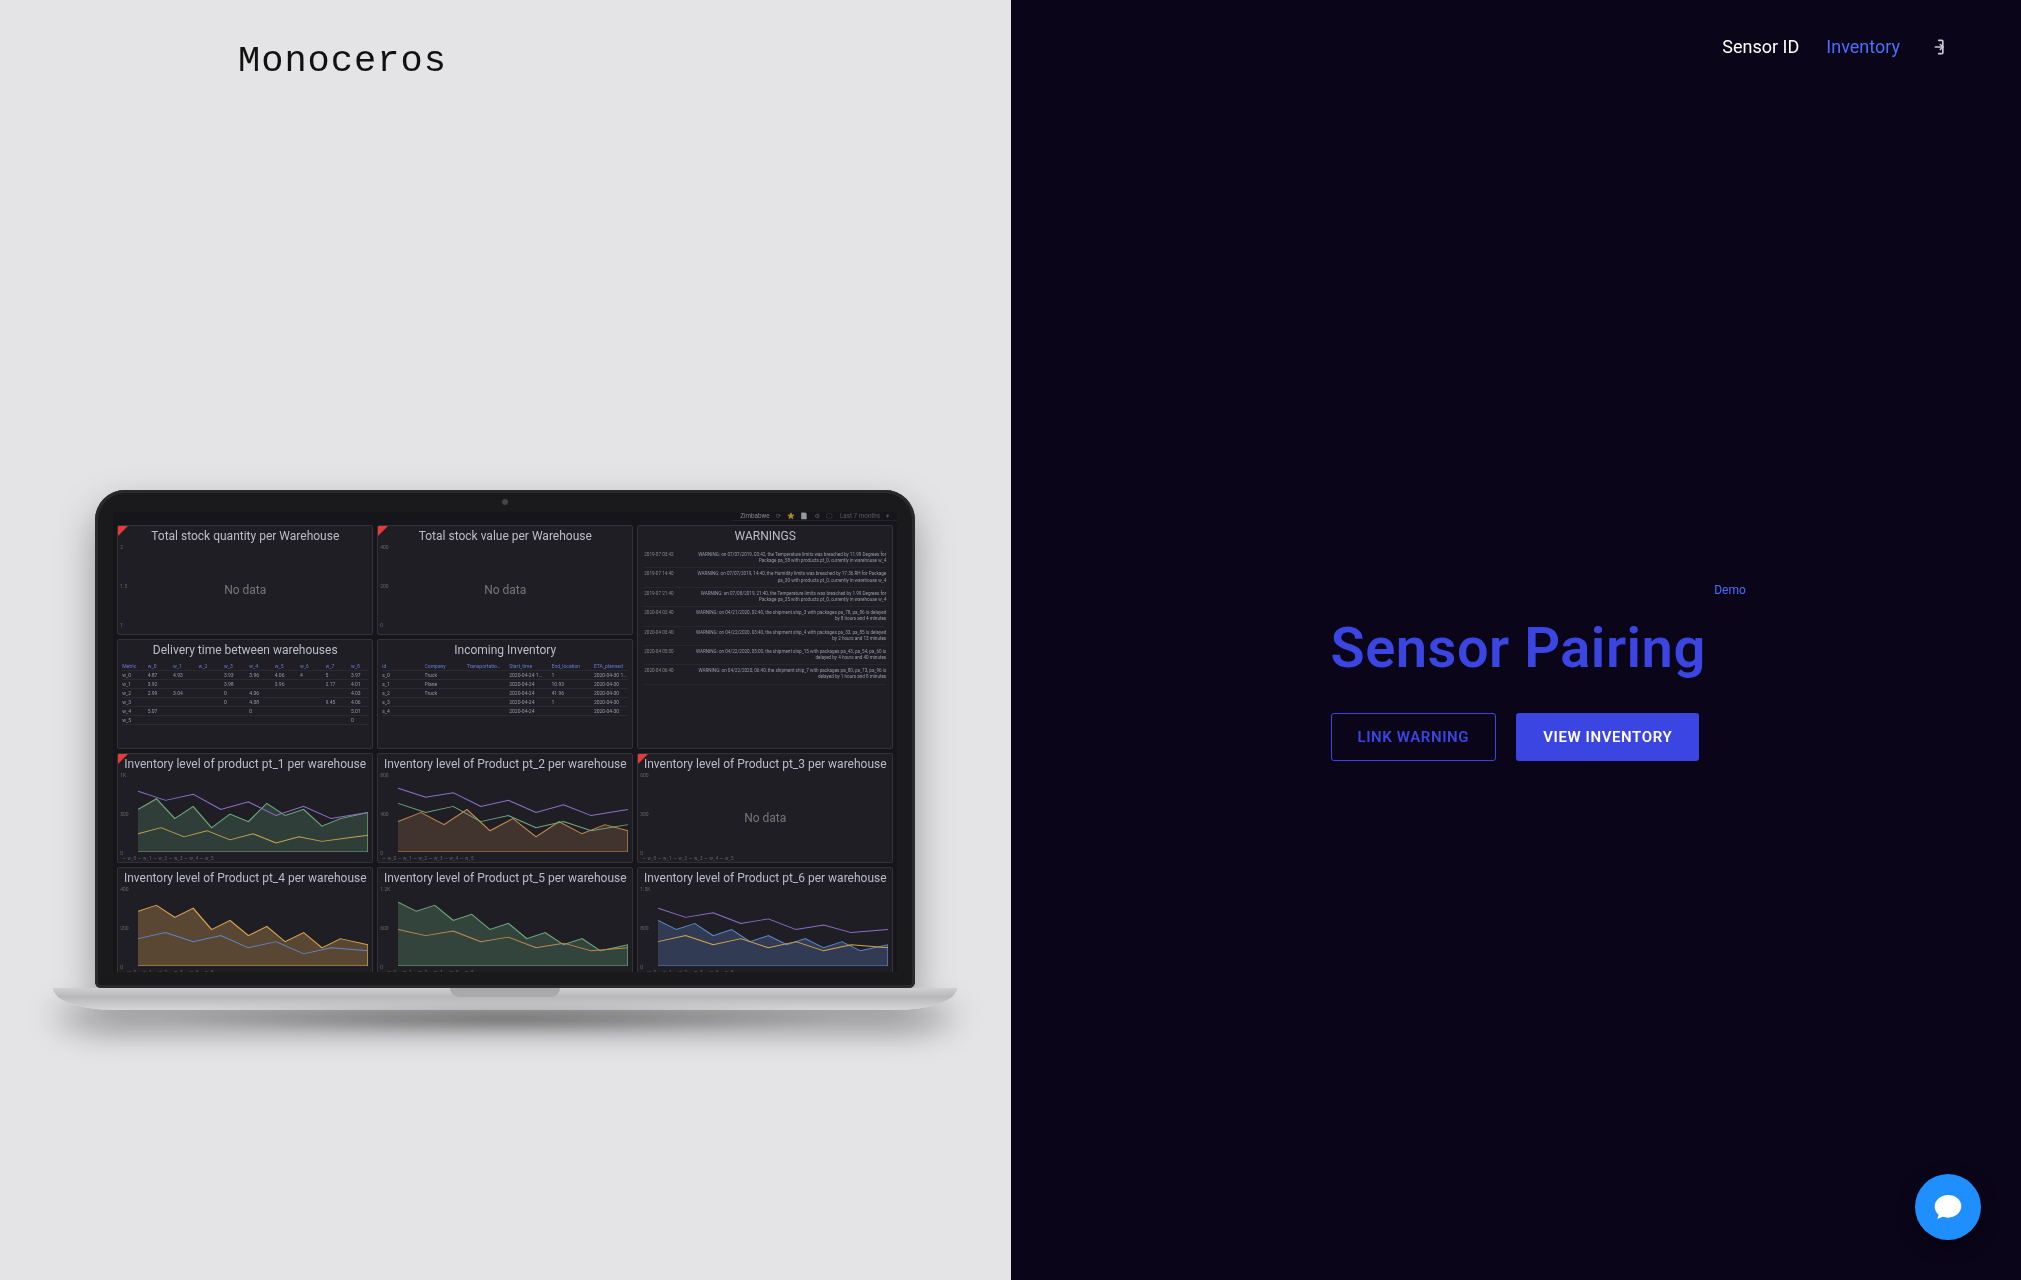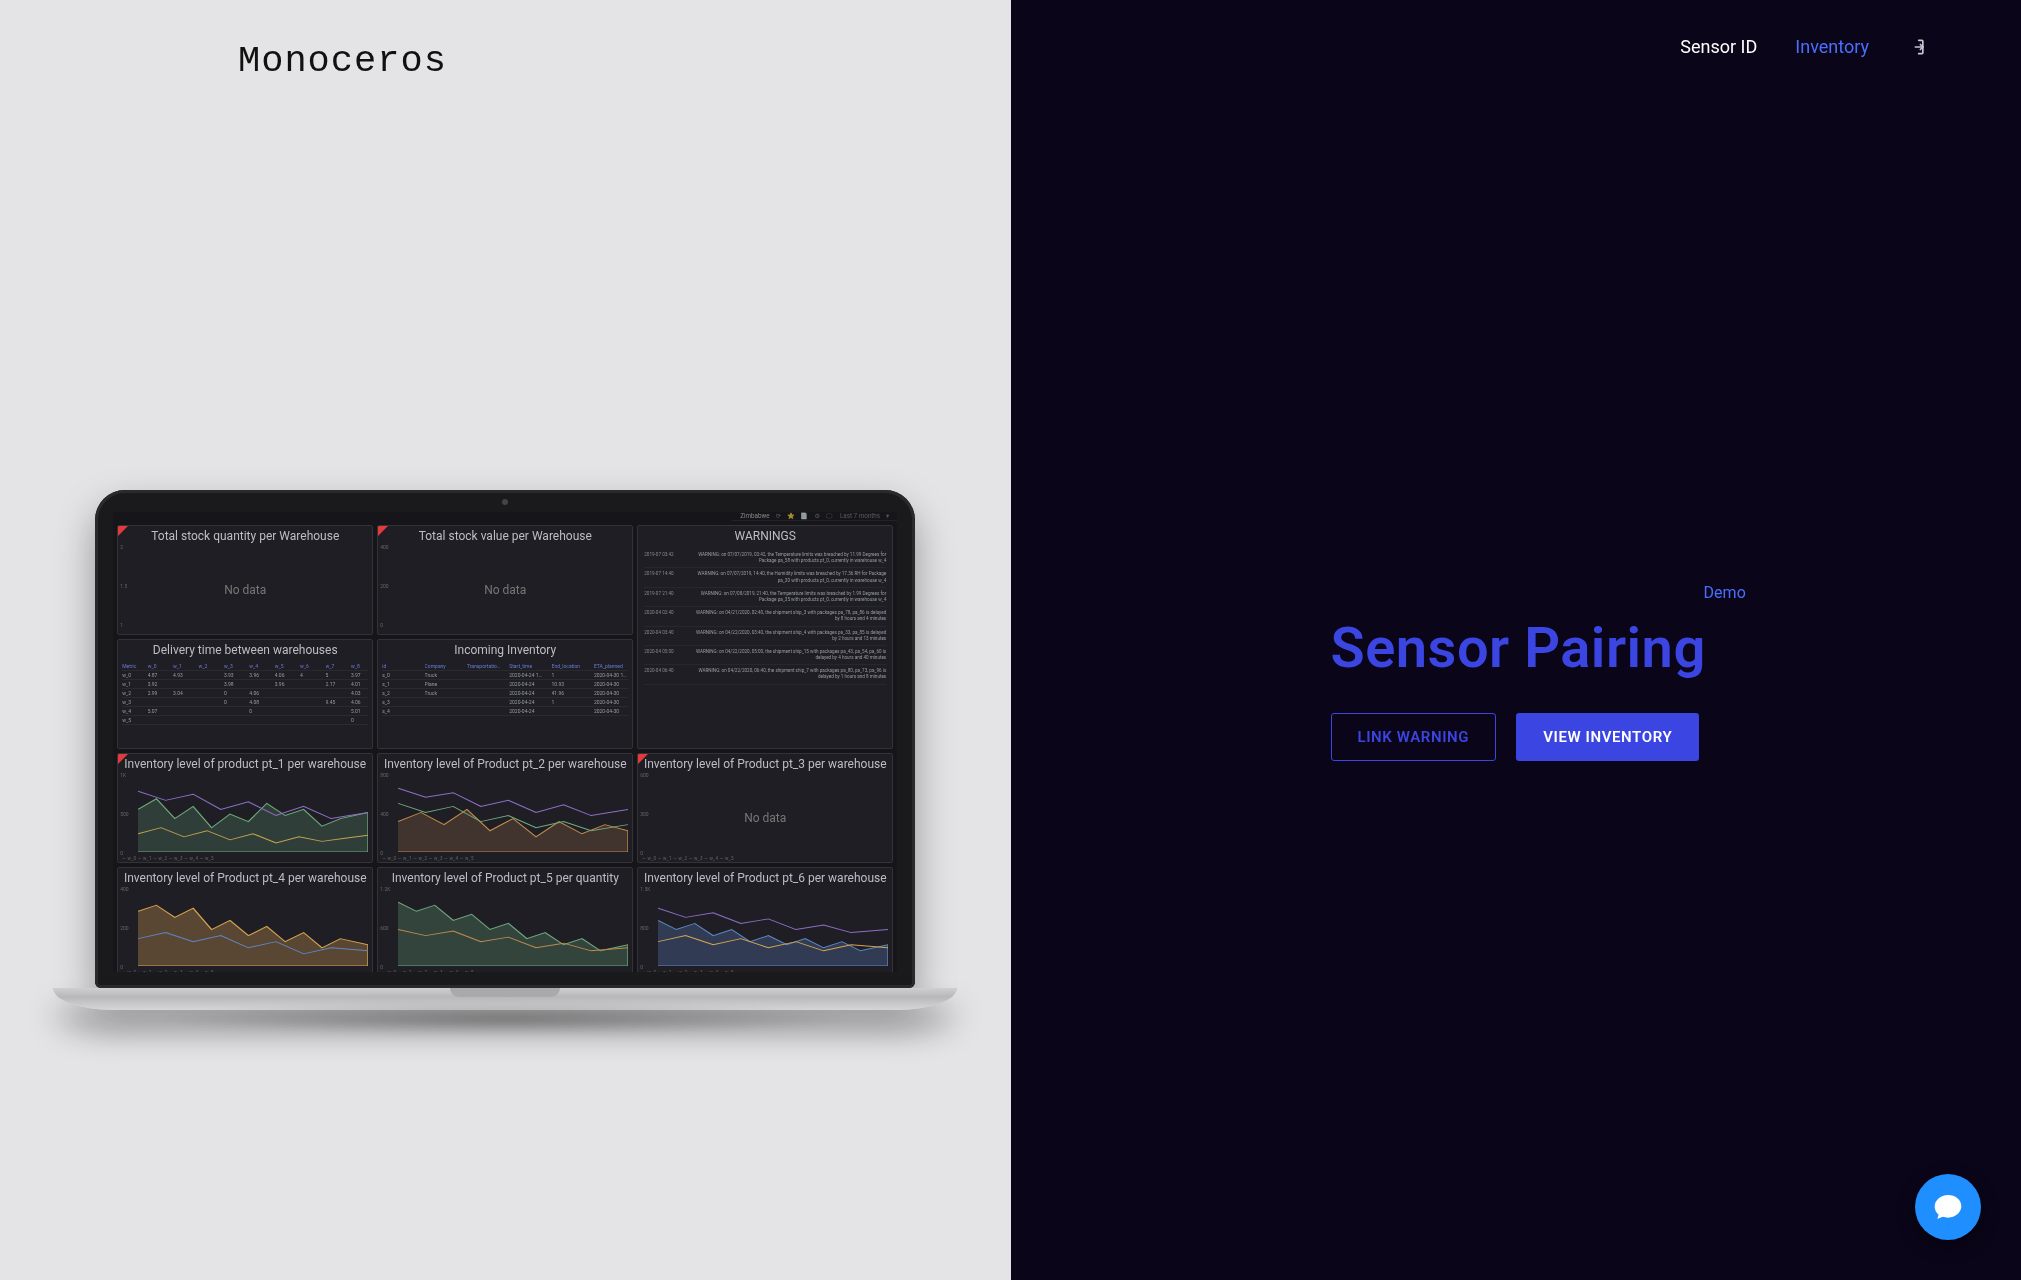--- a/index.html
+++ b/index.html
@@ -150,36 +150,36 @@
 
   
   .right{
     width:50%;
     background:var(--dark-navy);
     position:relative;
     color:#fff;
   }
   .nav{
     position:absolute;
-    top:36px; right:94px;
-    display:flex;align-items:center;gap:38px;
+    top:36px; right:74px;
+    display:flex;align-items:center;gap:27px;
     font-size:18px;
   }
   .nav a{text-decoration:none;color:#fff;}
   .nav a.active{color:var(--accent-light);}
   .logout-icon{width:20px;height:20px;position:relative;display:inline-block;}
   .logout-icon svg{display:block;}
   .hero{
     position:absolute;
     left:320px;
     top:615px;
   }
   .hero .demo{
     color:var(--accent-light);
-    font-size:16px;
+    font-size:12px;
     position:absolute;top:-32px;right:-40px;
   }
   .hero h1{
     font-size:56px;
     font-weight:600;
     color:var(--accent);
     letter-spacing:.5px;
   }
   .actions{
     margin-top:32px;
@@ -491,21 +491,21 @@
                 </div>
               <div class="chart-area">
                   <svg viewBox="0 0 100 50" preserveAspectRatio="none">
                 <polyline fill="rgba(200,150,80,.35)" stroke="#d6a54e" stroke-width=".6" points="0,14 8,10 16,18 24,12 32,26 40,20 48,30 56,24 64,34 72,28 80,38 88,32 100,36 100,50 0,50"></polyline>
                 <polyline fill="none" stroke="#5f86c2" stroke-width=".6" points="0,32 12,28 24,34 36,30 48,38 60,34 72,42 84,38 100,40"></polyline>
               </svg>
                 </div>
               <div class="legend">— w_0 — w_1 — w_2 — w_3 — w_4 — w_5</div>
             </div>
             <div class="card">
-              <h6>Inventory level of Product pt_5 per quantity</h6>
+              <h6>Inventory level of Product pt_5 per warehouse</h6>
               <div class="axis">
                   <span>1.2K</span>
                   <span>600</span>
                   <span>0</span>
                 </div>
               <div class="chart-area">
                   <svg viewBox="0 0 100 50" preserveAspectRatio="none">
                 <polyline fill="rgba(104,160,120,.3)" stroke="#6fa87a" stroke-width=".6" points="0,8 8,14 16,10 24,20 32,16 40,26 48,22 56,32 64,28 72,36 80,32 88,40 100,36 100,50 0,50"></polyline>
                 <polyline fill="none" stroke="#c08a4e" stroke-width=".6" points="0,26 12,30 24,27 36,34 48,31 60,38 72,35 84,40 100,38"></polyline>
               </svg>

